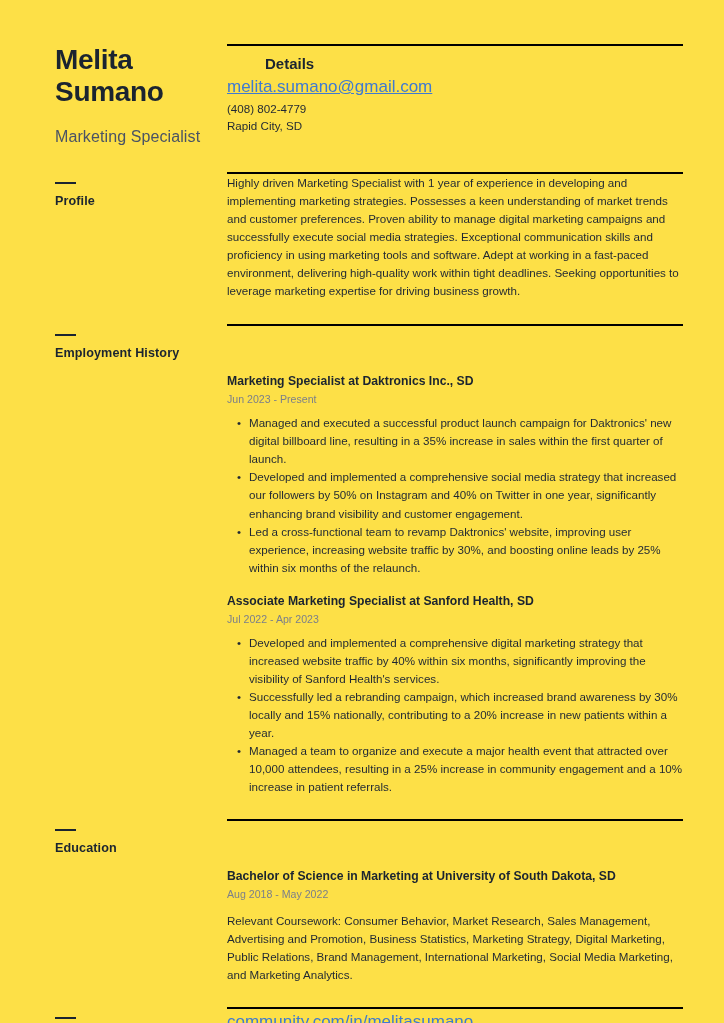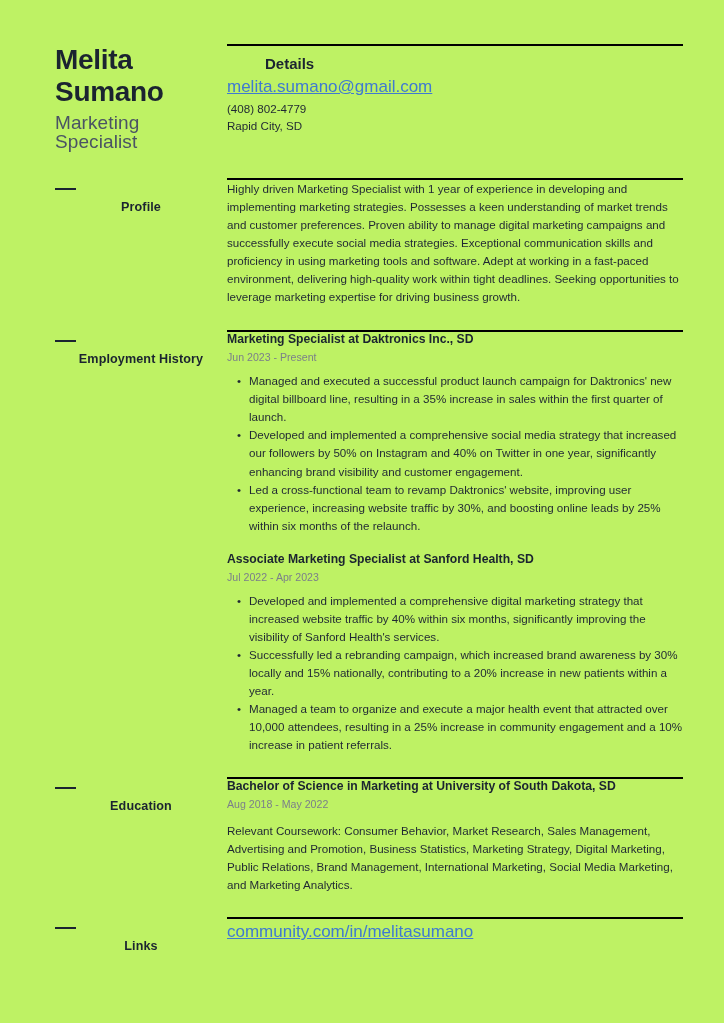--- a/index.html
+++ b/index.html
@@ -12,21 +12,21 @@
     height: 1023px;
     font-family: "Liberation Sans", sans-serif;
     color: #1f2733;
     overflow: hidden;
   }
 
   .page {
     position: relative;
     width: 724px;
     height: 1023px;
-    background: #bef264;
+    background: #fde047;
     box-sizing: border-box;
   }
 
   
   .row {
     display: flex;
     align-items: flex-start;
   }
   .col-left {
     width: 227px;
@@ -50,22 +50,22 @@
   .name-line {
     font-size: 28px;
     font-weight: bold;
     letter-spacing: -0.3px;
     color: #1b2430;
     display: block;
     line-height: 1.16;
   }
   .job-title {
     display: block;
-    margin-top: 4px;
-    font-size: 19px;
+    margin-top: 20px;
+    font-size: 16px;
     font-weight: normal;
     color: #4a5364;
     letter-spacing: 0.1px;
   }
 
   
   .rule-long {
     height: 0;
     border-top: 2.6px solid #000000;
     width: 100%;
@@ -106,20 +106,21 @@
 
   .body-text {
     font-size: 11.6px;
     line-height: 1.56;
     color: #1f2733;
     margin: 0;
   }
 
   .entry {
     margin-bottom: 0;
+    margin-top: 48px;
   }
   .entry + .entry {
     margin-top: 17px;
   }
   .entry-title {
     font-size: 12.2px;
     font-weight: bold;
     color: #1b2430;
     line-height: 1.3;
   }
@@ -152,21 +153,21 @@
   .edu-extra {
     margin-top: 10px;
   }
 
   
   .sec-profile { margin-top: 27px; }
   .sec-employment { margin-top: 24px; }
   .sec-education { margin-top: 23px; }
   .sec-links { margin-top: 23px; }
 
-  .label-pad { padding-top: 10px; text-align: center; }
+  .label-pad { padding-top: 10px; }
   .right-pad { padding-top: 0; }
 </style>
 </head>
 <body>
 
 <div class="page">
 
   <div class="row header">
 
     <div class="col-left">

